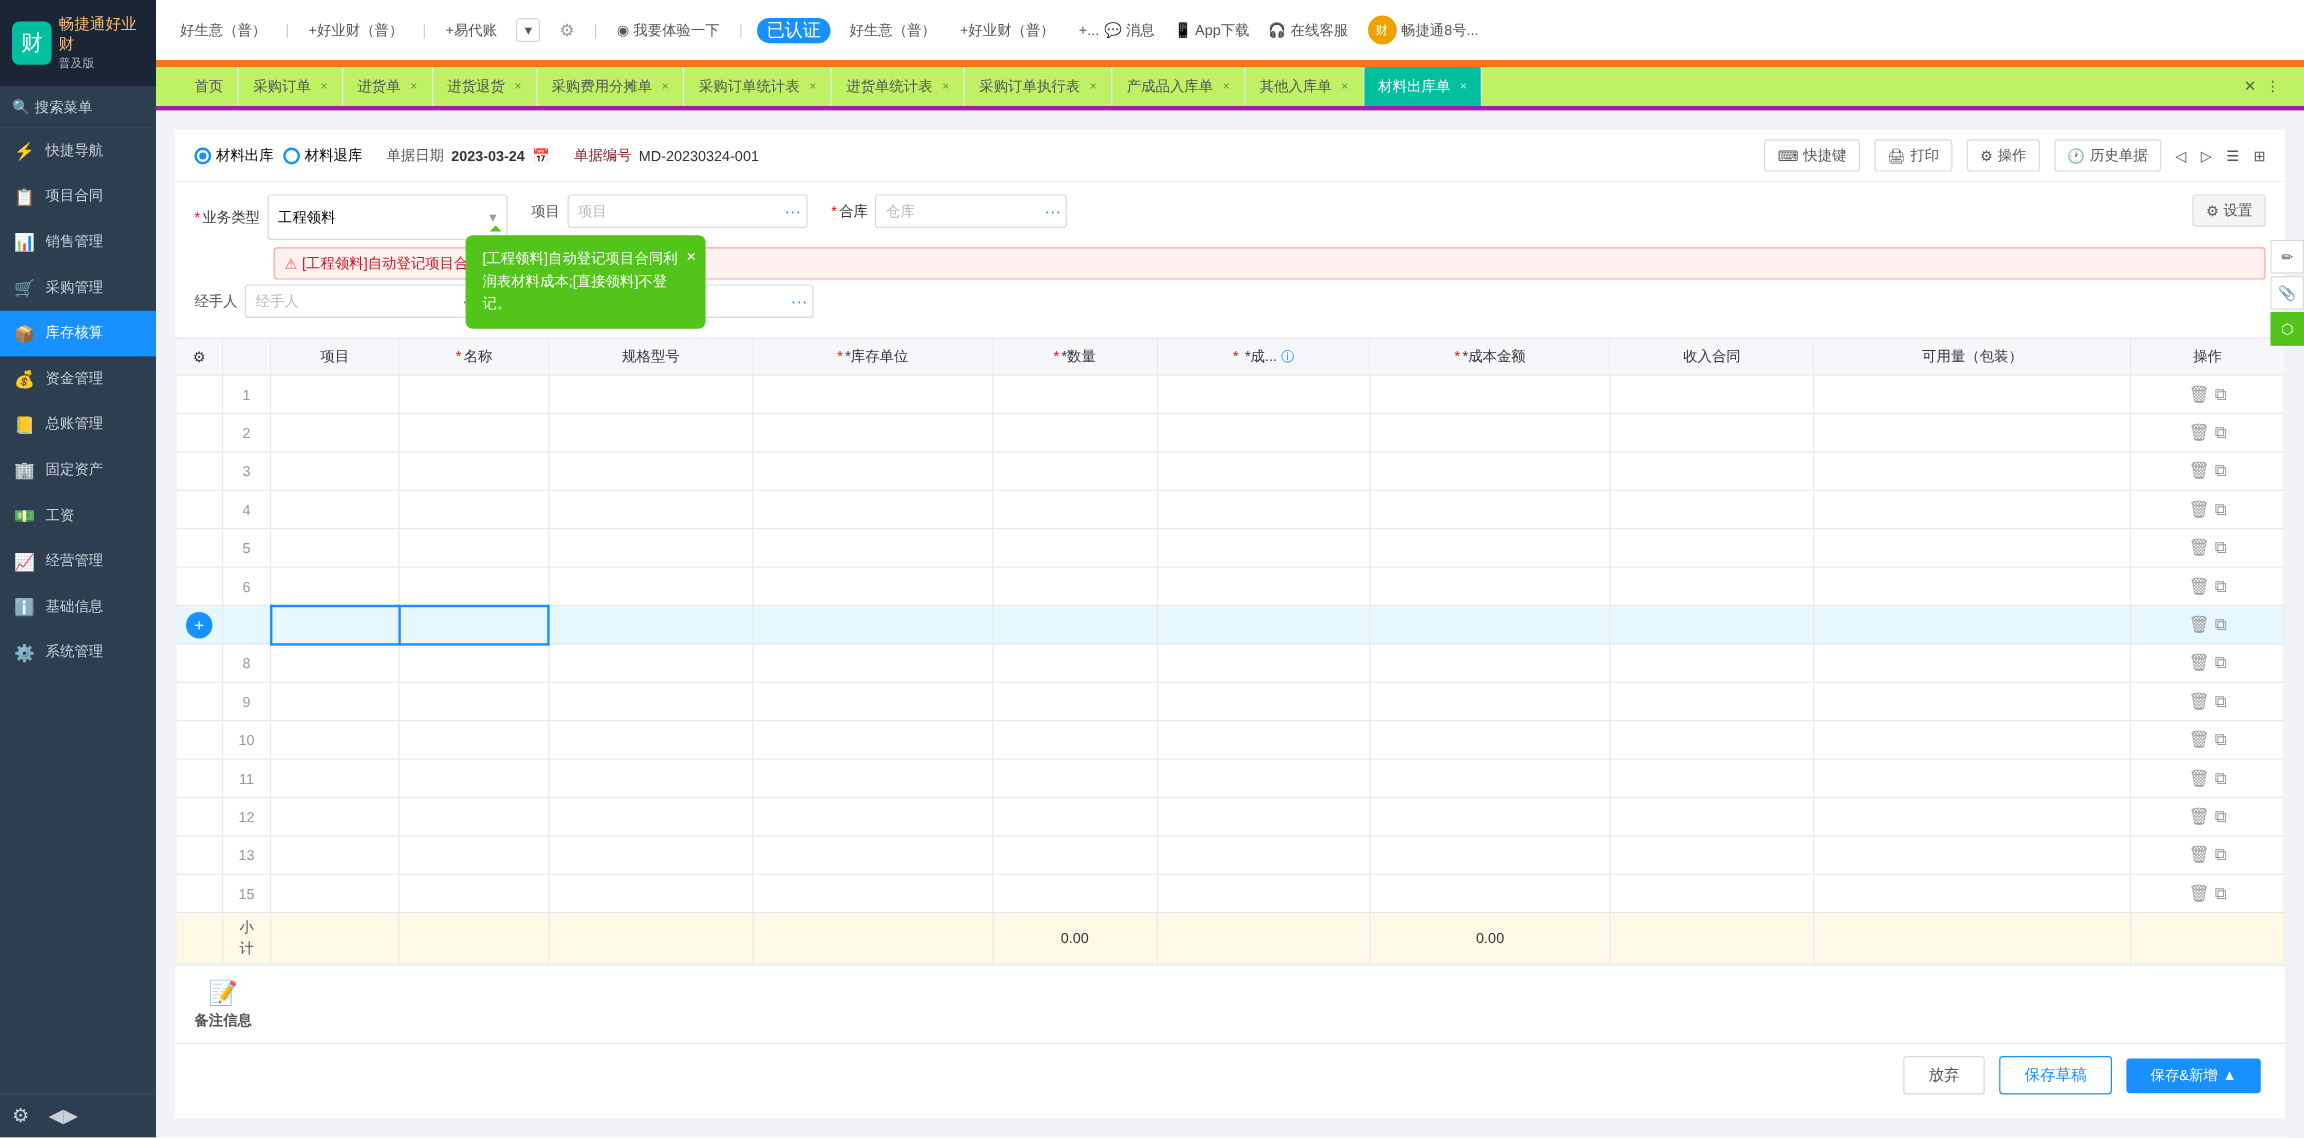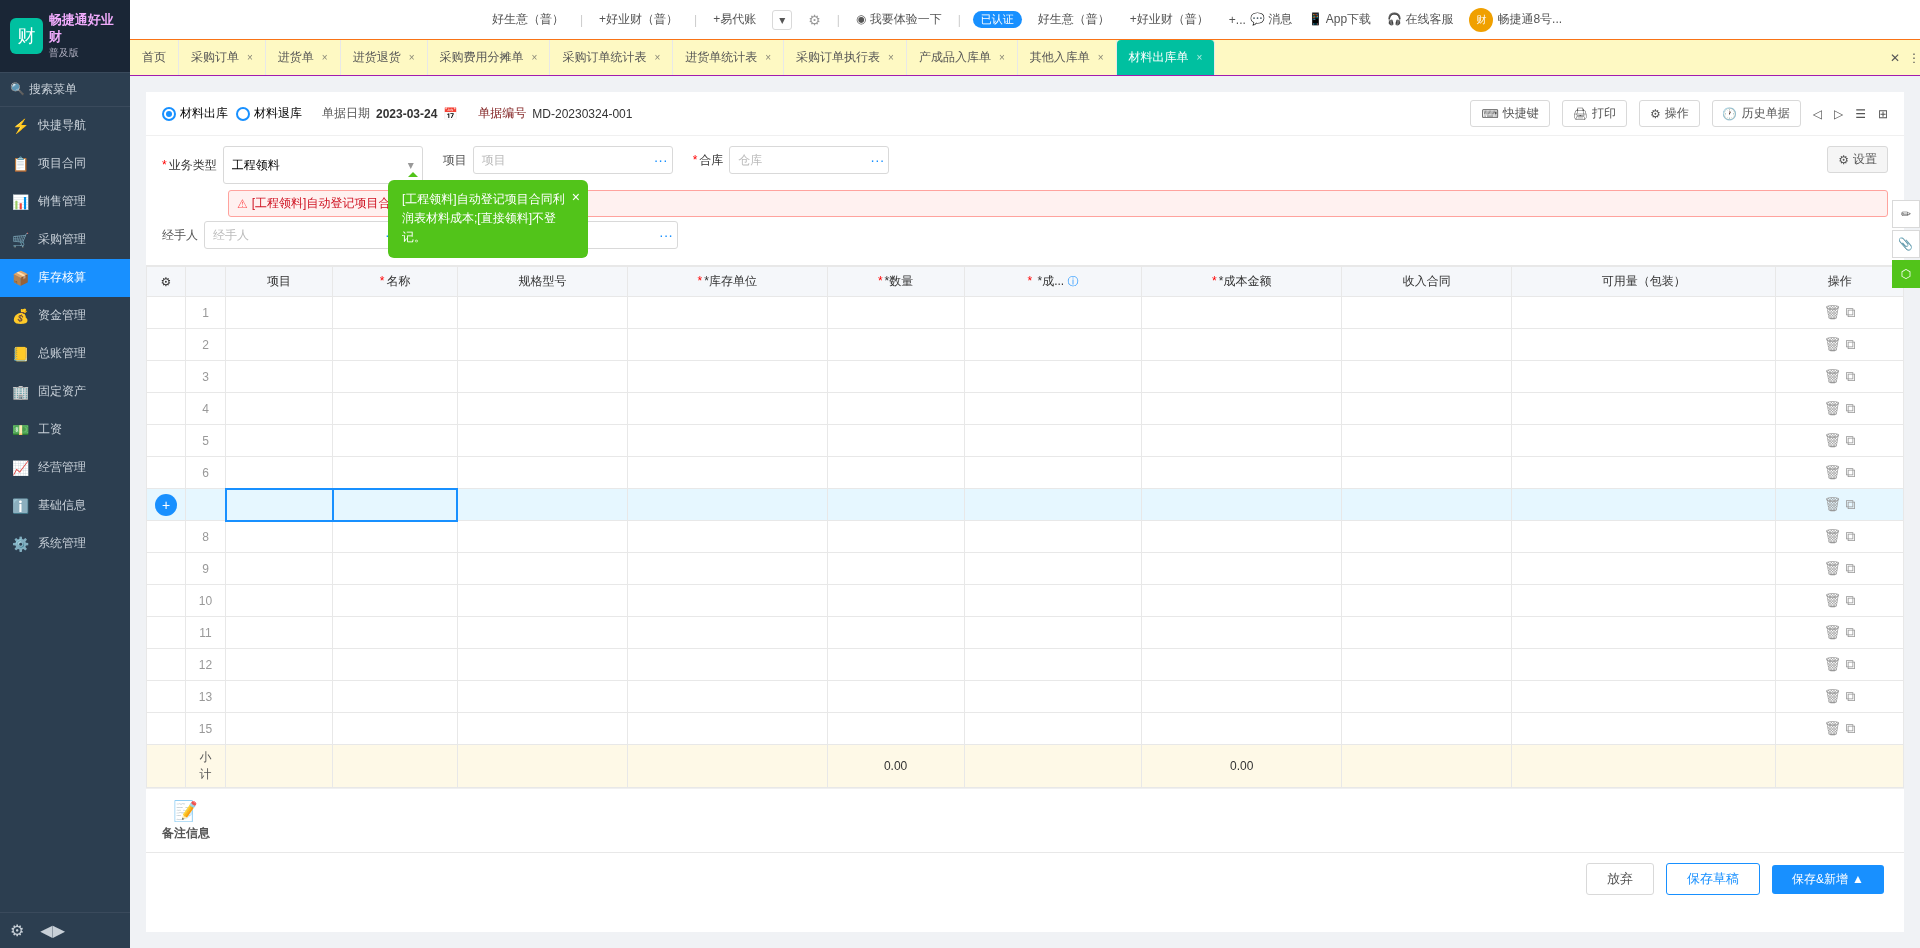--- a/index.html
+++ b/index.html
@@ -1,41 +1,41 @@
 <!DOCTYPE html>
 <html><head>
   <meta charset="utf-8">
   <style>
     * { box-sizing: border-box; margin: 0; padding: 0; font-family: "Microsoft YaHei", "PingFang SC", Arial, sans-serif; font-size: 12px; }
     body { width: 1920px; height: 948px; overflow: hidden; background: #f0f2f5; display: flex; }
 
     
     .sidebar { width: 130px; min-width: 130px; background: #2c3e50; color: #fff; display: flex; flex-direction: column; height: 948px; }
     .sidebar-logo { padding: 12px 10px; background: #1a2636; display: flex; align-items: center; gap: 6px; border-bottom: 1px solid #3a4a5c; }
-    .sidebar-logo-text { font-size: 13px; font-weight: bold; color: #f0abfc; line-height: 1.3; }
+    .sidebar-logo-text { font-size: 13px; font-weight: normal; color: #fdba74; line-height: 1.3; }
     .sidebar-logo-sub { font-size: 10px; color: #aab; }
     .sidebar-search { padding: 8px 10px; display: flex; align-items: center; gap: 4px; cursor: pointer; color: #c8d0d8; border-bottom: 1px solid #3a4a5c; }
     .sidebar-nav-item { display: flex; align-items: center; gap: 8px; padding: 10px 12px; color: #c8d0d8; cursor: pointer; }
     .sidebar-nav-item.active { background: #1890ff; color: #fff; }
     .sidebar-nav-item .nav-icon { width: 18px; height: 18px; display: flex; align-items: center; justify-content: center; font-size: 14px; }
     .sidebar-bottom { margin-top: auto; border-top: 1px solid #3a4a5c; display: flex; padding: 8px 10px; gap: 16px; align-items: center; }
     .sidebar-bottom-icon { color: #c8d0d8; cursor: pointer; font-size: 16px; }
 
     
     .main { flex: 1; display: flex; flex-direction: column; overflow: hidden; }
 
     
-    .topbar { background: #fff; border-bottom: 1px solid #f97316; padding: 0 16px; height: 40px; display: flex; align-items: center; justify-content: center; }
+    .topbar { background: #fff; border-bottom: 6px solid #f97316; padding: 0 16px; height: 56px; display: flex; align-items: center; justify-content: flex-start; }
     .topbar-left { display: flex; align-items: center; gap: 12px; }
     .topbar-nav-item { color: #555; cursor: pointer; font-size: 12px; padding: 0 4px; }
     .topbar-right { display: flex; align-items: center; gap: 16px; color: #555; }
     .topbar-right-item { display: flex; align-items: center; gap: 4px; cursor: pointer; font-size: 12px; }
 
     
-    .tabbar { background: #fef9c3; border-bottom: 1px solid #a21caf; padding: 0 0; display: flex; align-items: center; overflow-x: auto; height: 36px; }
+    .tabbar { background: #bef264; border-bottom: 4px solid #a21caf; padding: 0 20px; display: flex; align-items: center; overflow-x: auto; height: 36px; }
     .tab-item { padding: 0 12px; height: 36px; display: flex; align-items: center; gap: 4px; cursor: pointer; color: #555; white-space: nowrap; border-right: 1px solid #e8e8e8; font-size: 12px; }
     .tab-item.active { background: #00c0a0; color: #fff; border-radius: 4px 4px 0 0; }
     .tab-item .close-btn { font-size: 10px; margin-left: 4px; opacity: 0.7; }
     .tab-actions { margin-left: auto; display: flex; gap: 8px; color: #555; padding-left: 8px; }
 
     
     .content { flex: 1; overflow: auto; background: #fff; margin: 16px; }
 
     
     .doc-header { padding: 8px 16px; border-bottom: 1px solid #f0f0f0; display: flex; align-items: center; gap: 20px; flex-wrap: wrap; }
@@ -90,21 +90,21 @@
     .notes-input { flex: 1; border: none; outline: none; color: #999; font-size: 12px; padding: 4px 0; }
     .notes-label { color: #555; font-weight: 700; }
 
     
     .footer-bar { background: #fff; border-top: 1px solid #e8e8e8; padding: 10px 20px; display: flex; justify-content: flex-end; gap: 12px; align-items: center; }
     .btn-discard { border: 1px solid #d9d9d9; background: #fff; color: #555; padding: 6px 20px; border-radius: 3px; cursor: pointer; font-size: 13px; }
     .btn-draft { border: 1px solid #1890ff; background: #fff; color: #1890ff; padding: 6px 20px; border-radius: 3px; cursor: pointer; font-size: 13px; }
     .btn-save { background: #1890ff; color: #fff; border: none; padding: 6px 20px; border-radius: 3px; cursor: pointer; font-size: 13px; display: flex; align-items: center; gap: 4px; }
 
     
-    .verified-badge { background: #1890ff; color: #fff; border-radius: 10px; padding: 1px 8px; font-size: 11px; }
+    .verified-badge { background: #1890ff; color: #fff; border-radius: 10px; padding: 1px 8px; font-size: 15px; }
 
     
     ::-webkit-scrollbar { width: 6px; height: 6px; }
     ::-webkit-scrollbar-thumb { background: #ccc; border-radius: 3px; }
   </style>
 </head>
 <body>
 
 <div class="sidebar">
   <div class="sidebar-logo">

